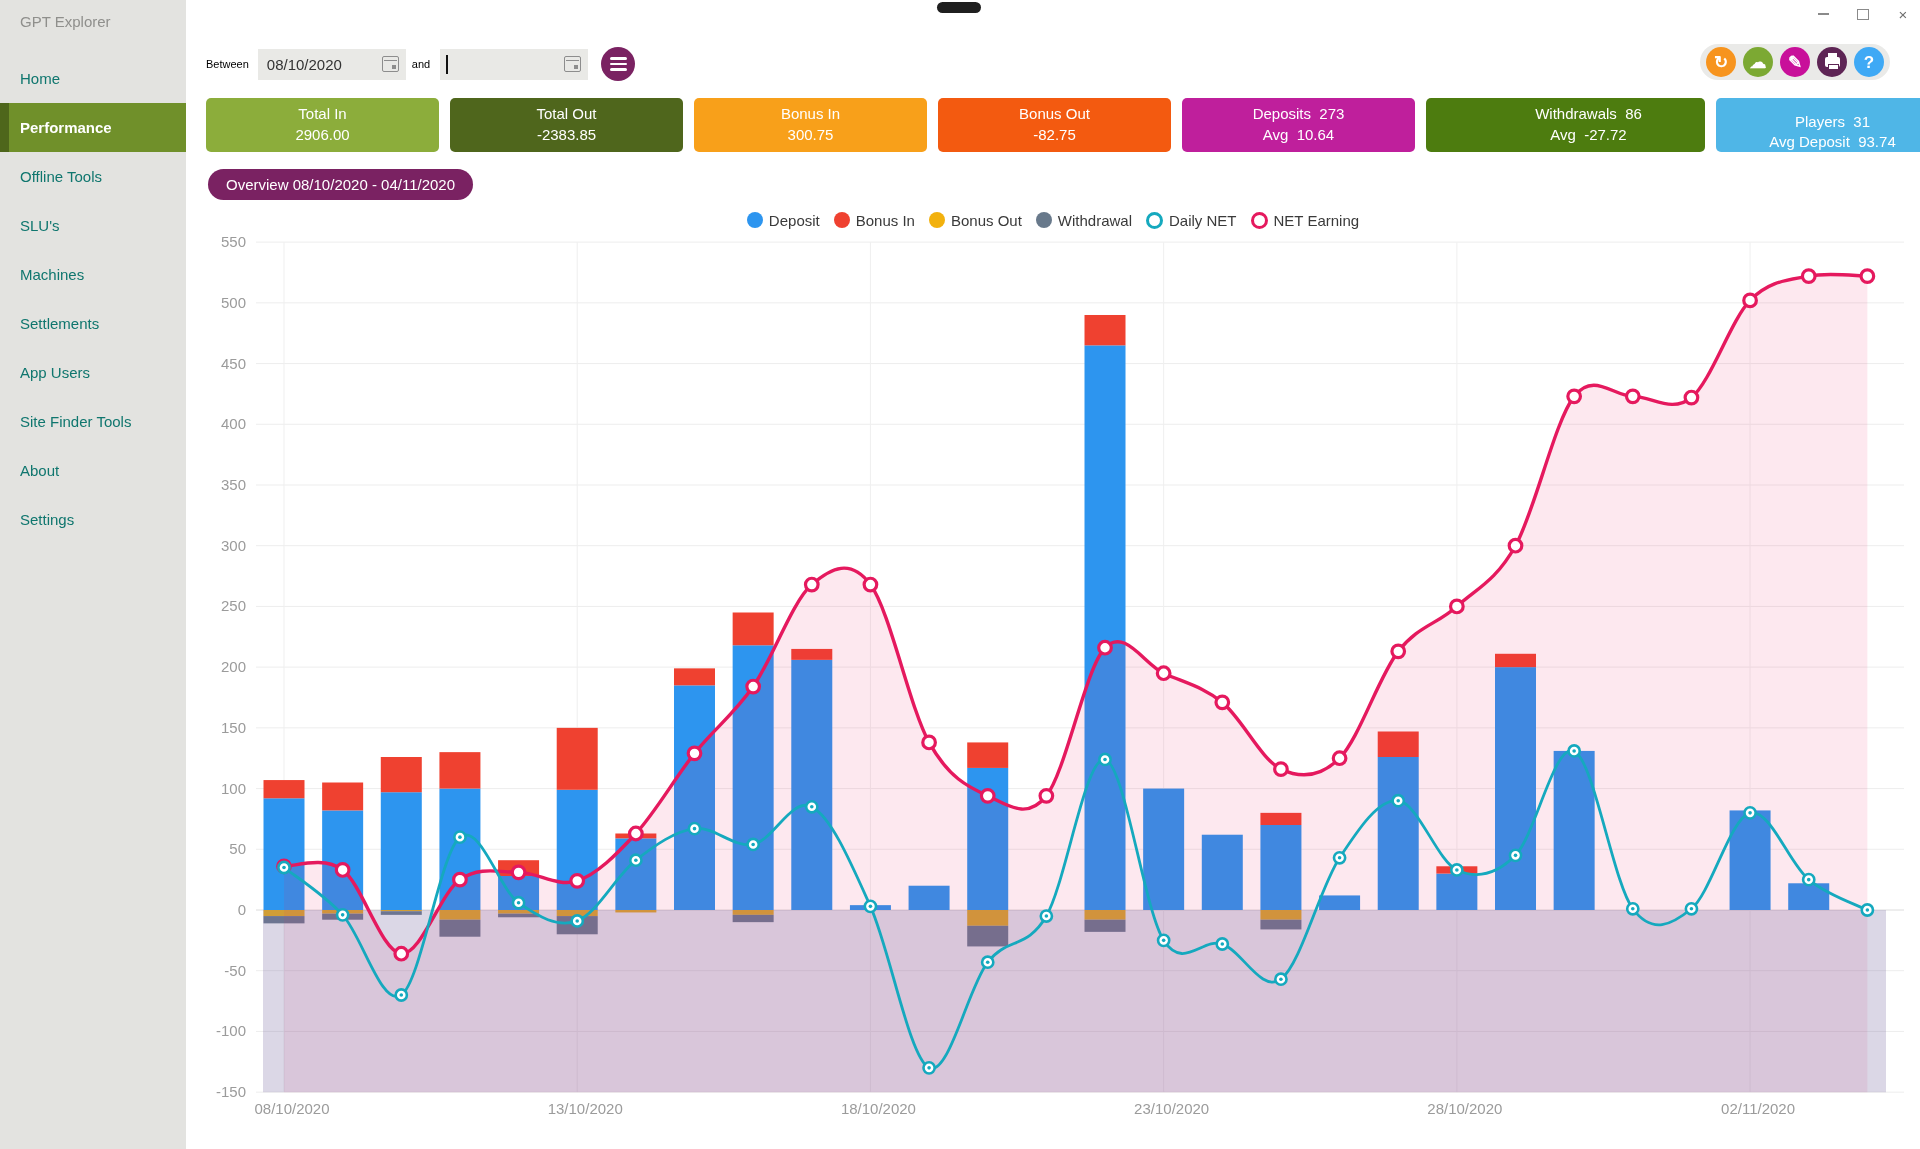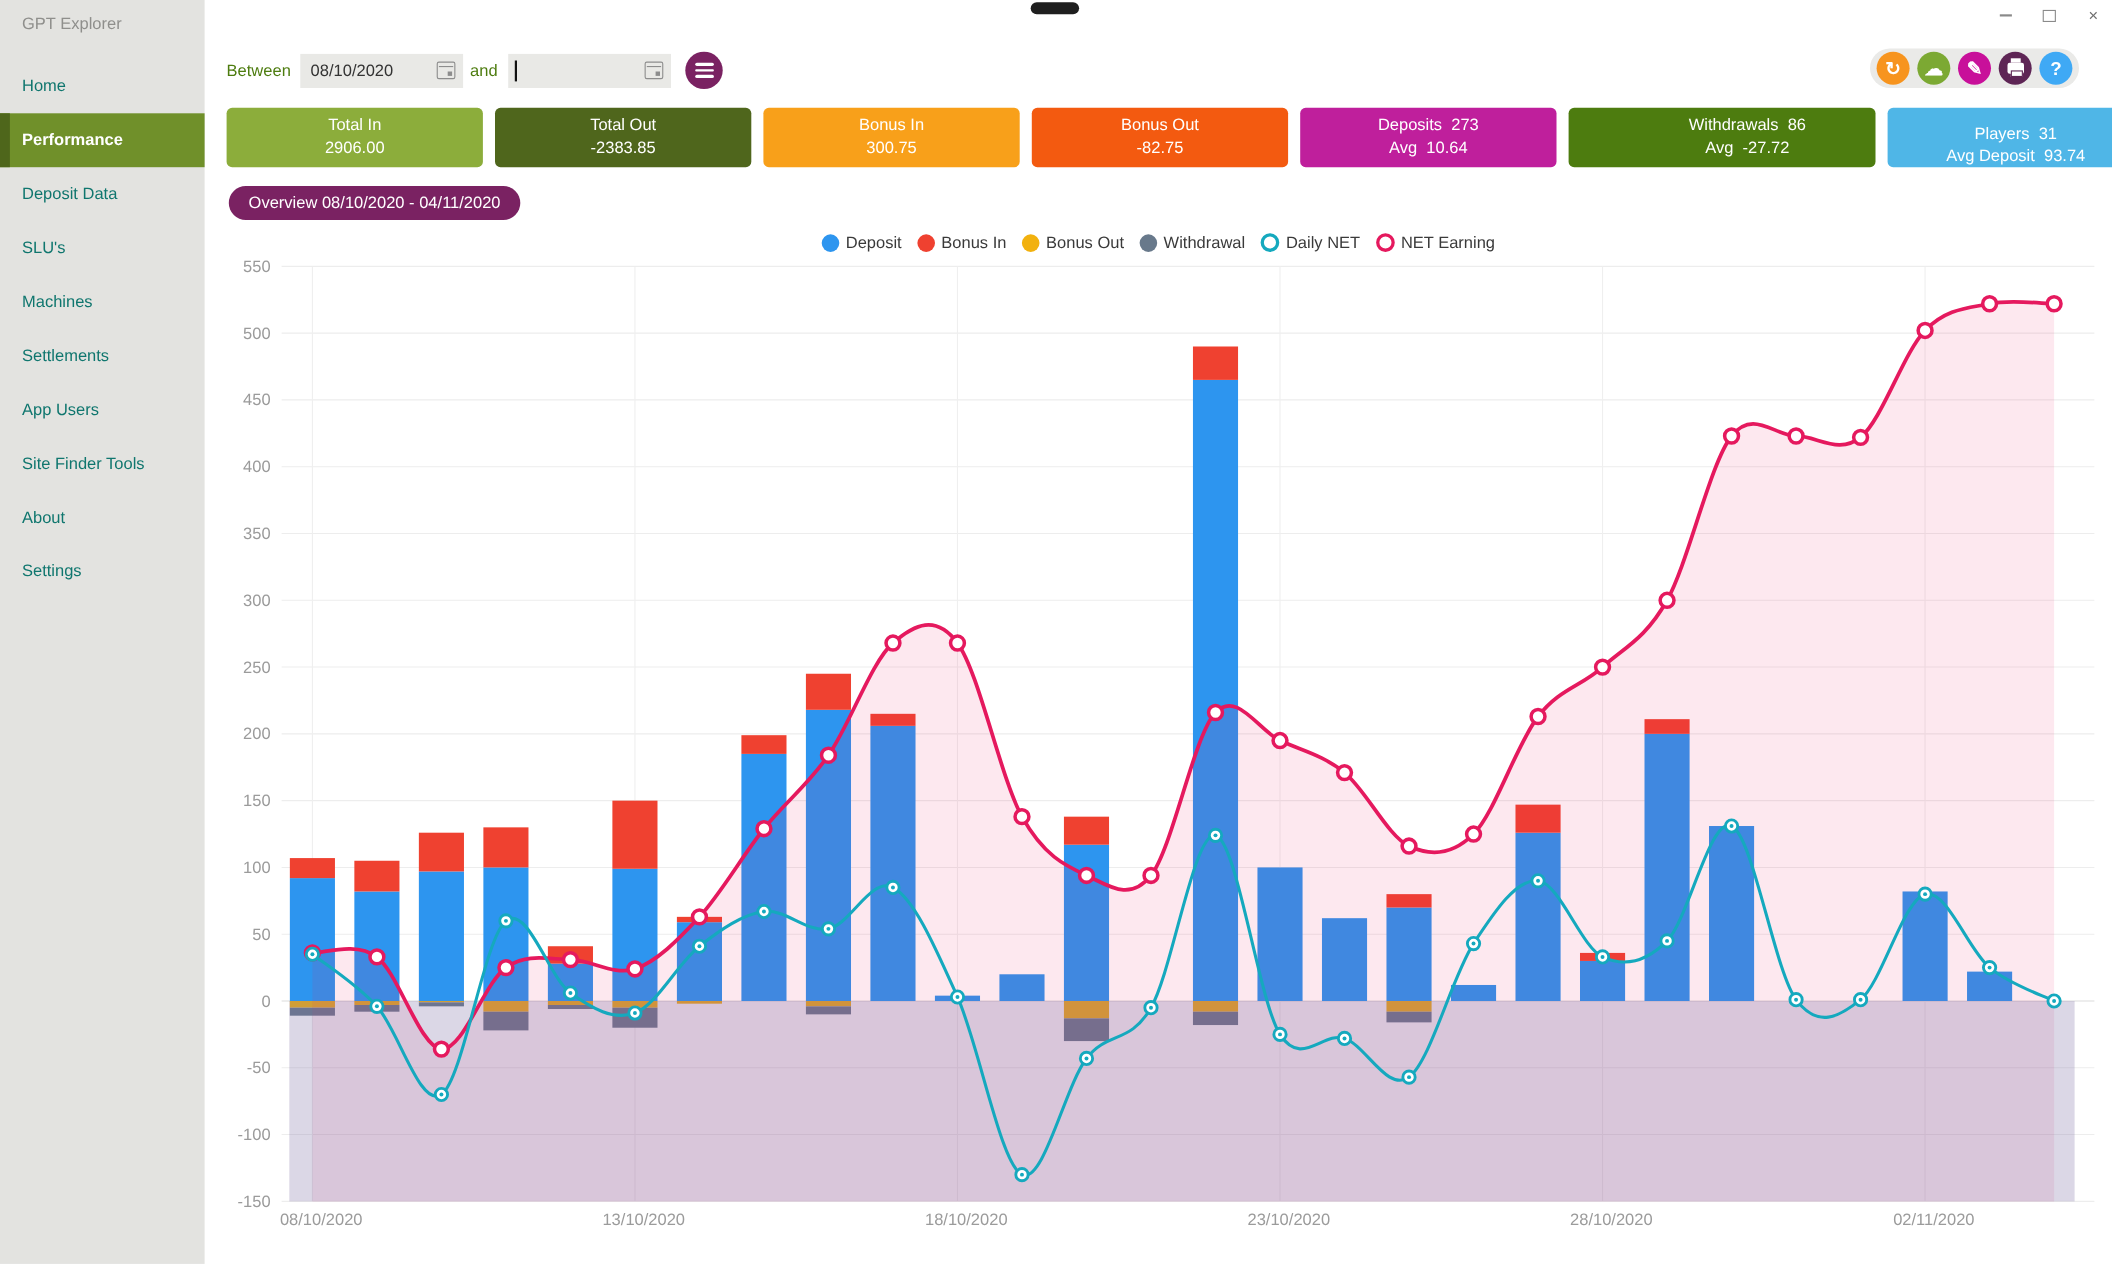--- a/index.html
+++ b/index.html
@@ -17,21 +17,21 @@
   .close-glyph{font-size:15px;color:#6e6e6e;line-height:1;}
   
   .sidebar{position:absolute;left:0;top:0;width:186px;height:1149px;background:#e3e3e0;}
   .sidebar-title{padding:13px 0 0 20px;font-size:15px;color:#8f8f8c;}
   .side-items{margin-top:24px;}
   .side-item{height:49px;display:flex;align-items:center;padding-left:20px;font-size:15px;color:#0f766e;cursor:pointer;position:relative;}
   .side-item.active{background:#70902a;color:#ffffff;font-weight:bold;}
   .side-item.active::before{content:"";position:absolute;left:0;top:0;bottom:0;width:9px;background:#4e661b;}
   
   .controls{position:absolute;left:206px;top:47px;height:34px;display:flex;align-items:center;}
-  .ctl-label{font-size:15px;color:#4d7c0f;margin-right:9px;}
+  .ctl-label{font-size:11px;color:#000000;margin-right:9px;}
   .date-box{width:148px;height:31px;background:#e9e9e6;display:flex;align-items:center;position:relative;}
   .date-box .val{font-size:15px;color:#333;padding-left:9px;flex:1;}
   .cal-icon{width:15px;height:14px;border:1.6px solid #8d8d8d;border-radius:2px;margin-right:7px;position:relative;}
   .cal-icon::before{content:"";position:absolute;left:1px;right:1px;top:2.5px;height:1.6px;background:#8d8d8d;}
   .cal-icon::after{content:"";position:absolute;right:2px;bottom:2px;width:4px;height:4px;background:#8d8d8d;}
   .and-label{margin:0 10px 0 6px;}
   .caret{width:1.5px;height:19px;background:#111;margin-left:6px;}
   .menu-btn{width:34px;height:34px;border-radius:50%;background:#7a2262;margin-left:13px;display:flex;flex-direction:column;align-items:center;justify-content:center;gap:3px;cursor:pointer;}
   .menu-btn i{display:block;width:17px;height:2.6px;background:#fff;border-radius:2px;}
   
@@ -41,21 +41,21 @@
   .print-icon::before{content:"";position:absolute;left:3px;top:-4px;width:9px;height:4px;background:#fff;}
   .print-icon::after{content:"";position:absolute;left:3px;bottom:-3px;width:9px;height:4px;background:#fff;border:1px solid #5e2555;}
   
   .cards{position:absolute;left:206px;top:98px;display:flex;gap:11px;}
   .card{width:233px;height:54px;border-radius:5px;color:#fff;text-align:center;display:flex;flex-direction:column;justify-content:center;gap:2px;cursor:pointer;}
   .card .l1,.card .l2{font-size:15px;line-height:1.25;white-space:pre;}
   
   .overview-pill{position:absolute;left:208px;top:169px;height:31px;border-radius:16px;background:#7a2262;color:#fff;font-size:15px;line-height:31px;padding:0 18px;}
   
   .legend{position:absolute;left:186px;top:212px;width:1734px;display:flex;justify-content:center;align-items:center;gap:14px;}
-  .legend-item{display:flex;align-items:flex-end;gap:6px;font-size:15px;color:#3a3a3a;cursor:pointer;}
+  .legend-item{display:flex;align-items:flex-start;gap:6px;font-size:15px;color:#3a3a3a;cursor:pointer;}
   .sw-filled{width:16px;height:16px;border-radius:50%;}
   .sw-ring{width:11px;height:11px;border-radius:50%;border:3.5px solid;background:#fff;}
   
   .chart-wrap{position:absolute;left:186px;top:228px;width:1734px;height:921px;}
   svg text{font-family:"Liberation Sans",sans-serif;}
 </style>
 </head>
 <body>
 
 <div class="drag-pill"></div>
@@ -69,21 +69,21 @@
   <div class="win-btn">
       <span class="close-glyph">×</span>
     </div>
 </div>
 
 <div class="sidebar">
   <div class="sidebar-title">GPT Explorer</div>
   <div class="side-items" id="side-items">
       <div class="side-item">Home</div>
       <div class="side-item active">Performance</div>
-      <div class="side-item">Deposit Data</div>
+      <div class="side-item">Offline Tools</div>
       <div class="side-item">SLU's</div>
       <div class="side-item">Machines</div>
       <div class="side-item">Settlements</div>
       <div class="side-item">App Users</div>
       <div class="side-item">Site Finder Tools</div>
       <div class="side-item">About</div>
       <div class="side-item">Settings</div>
     </div>
 </div>
 

